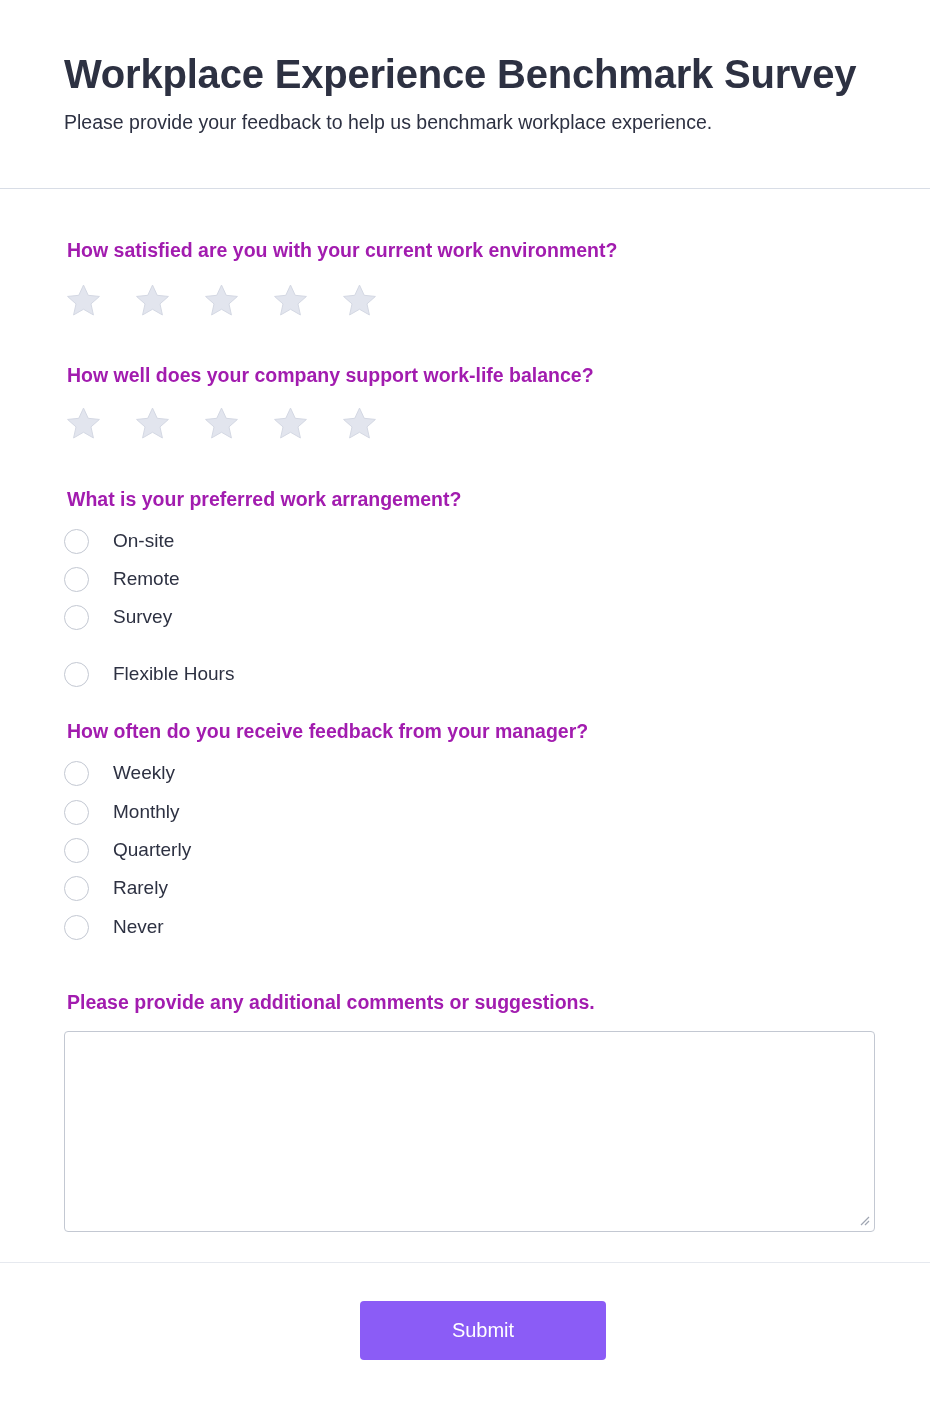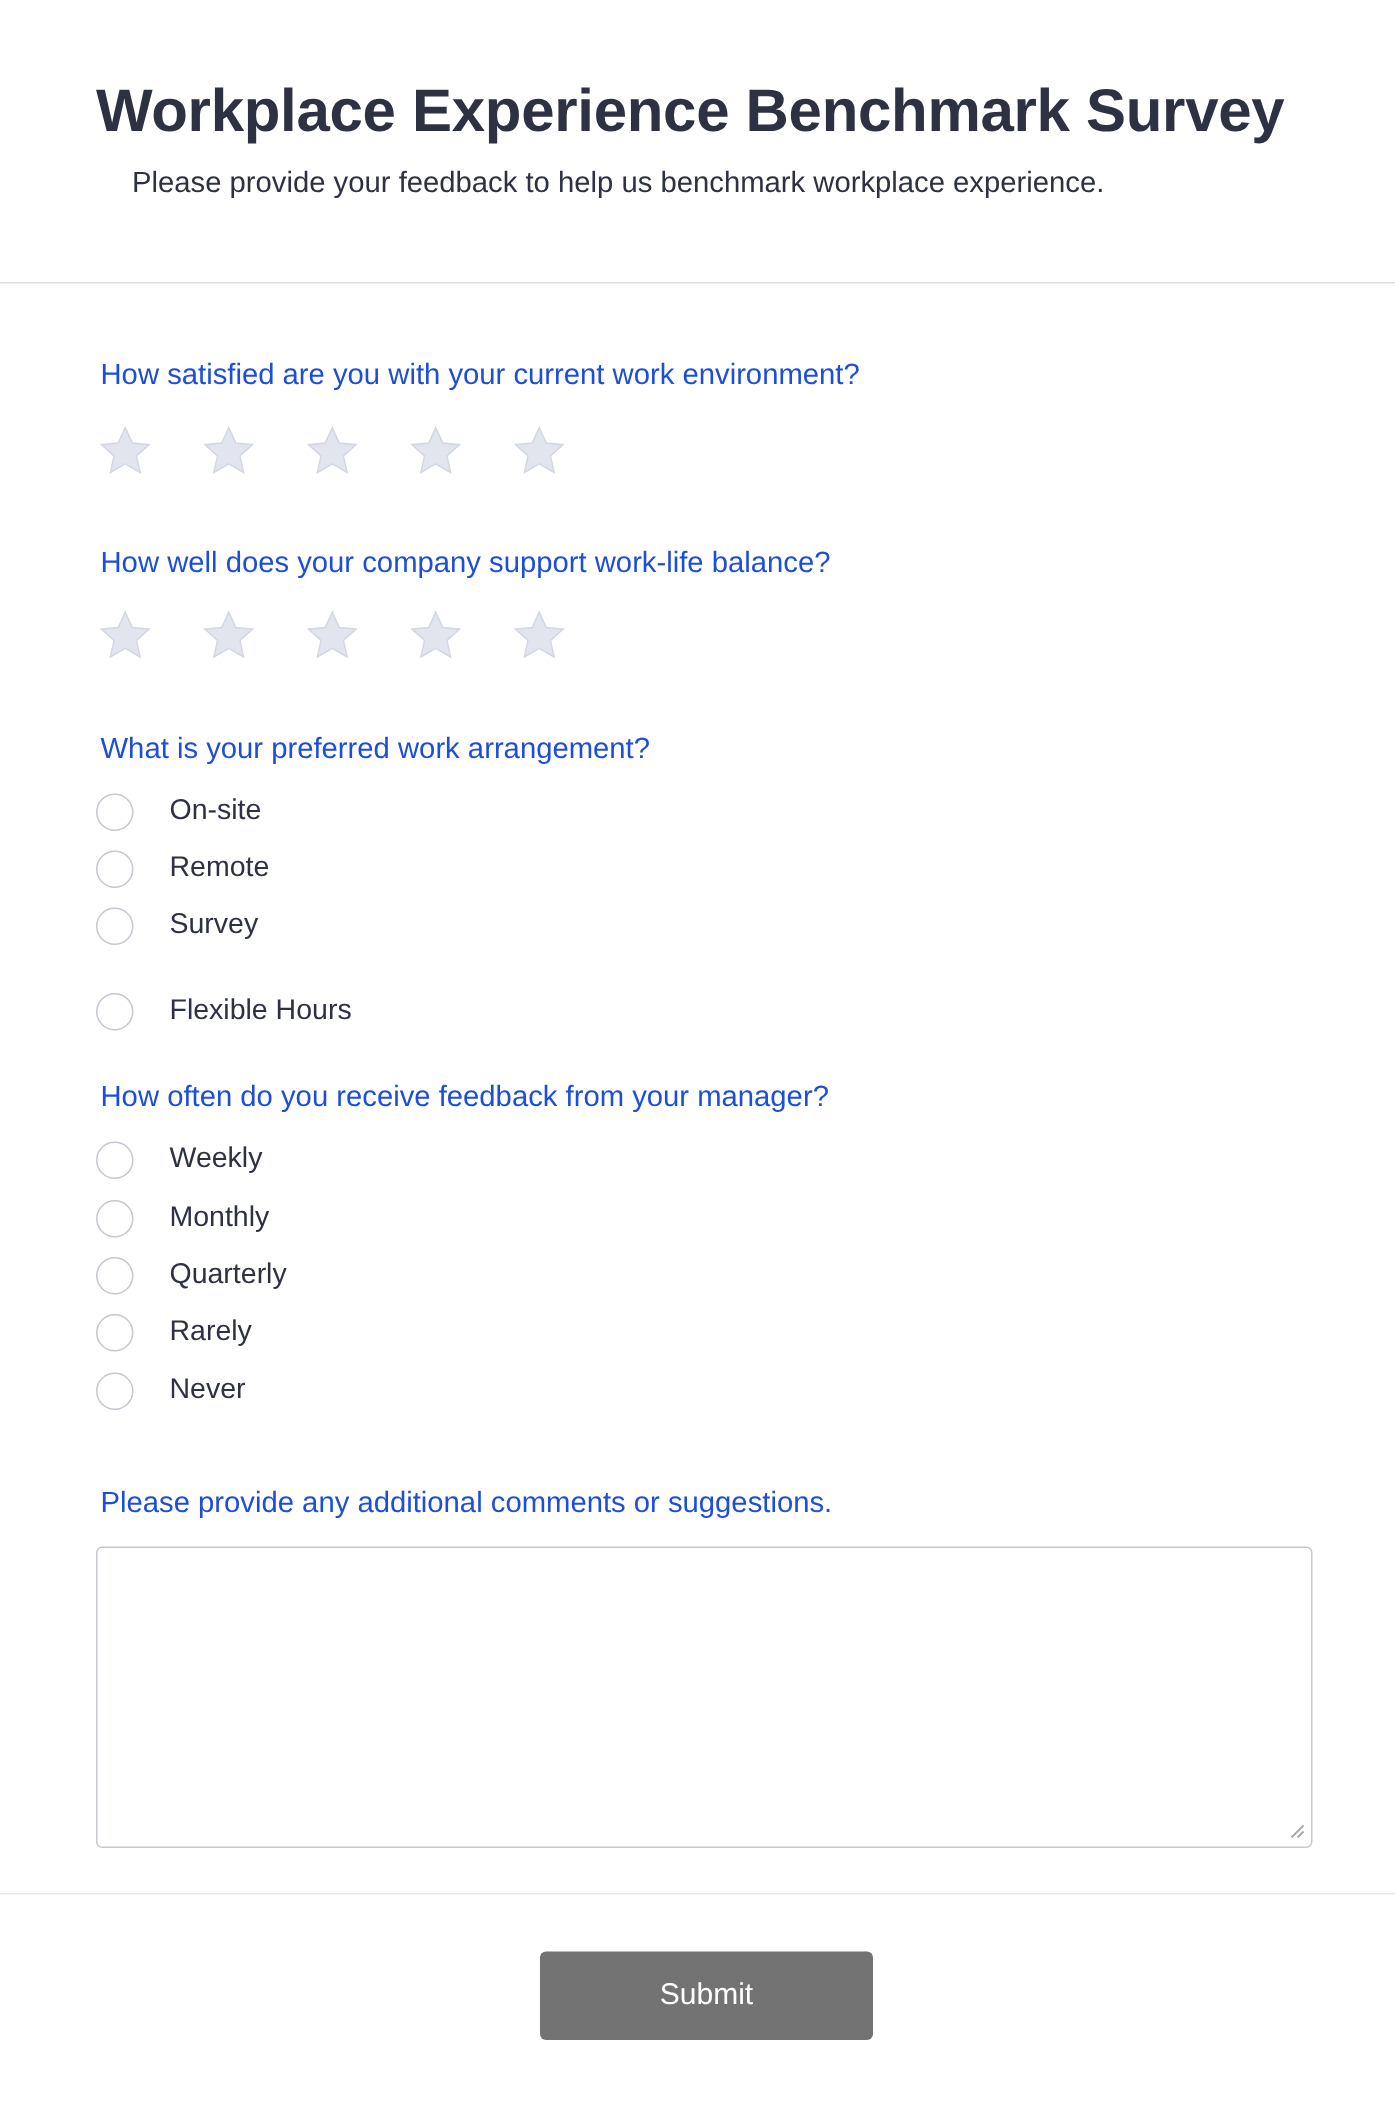--- a/index.html
+++ b/index.html
@@ -1,31 +1,31 @@
 <!DOCTYPE html>
 <html><head>
 <meta charset="utf-8">
 <style>
   * { box-sizing: border-box; margin: 0; padding: 0; }
   html, body { width: 930px; height: 1410px; background: #ffffff; overflow: hidden; }
   body { font-family: "Liberation Sans", "DejaVu Sans", sans-serif; color: #2d3748; position: relative; }
   .header { position: absolute; left: 0; top: 0; width: 930px; height: 189px; border-bottom: 1px solid #d8dde6; text-decoration: underline; }
   .title { position: absolute; left: 64px; top: 52px; font-size: 40px; font-weight: 700; color: #2d3142; letter-spacing: -0.2px; white-space: nowrap; }
-  .subtitle { position: absolute; left: 64px; top: 111px; font-size: 19.5px; color: #2d3142; white-space: nowrap; margin-left: 24px; }
-  .q { position: absolute; left: 67px; font-size: 19.5px; color: #1d4ed8; white-space: nowrap; }
+  .subtitle { position: absolute; left: 64px; top: 111px; font-size: 19.5px; color: #2d3142; white-space: nowrap; }
+  .q { position: absolute; left: 67px; font-size: 19.5px; color: #a21caf; white-space: nowrap; font-weight: bold; }
   .stars { position: absolute; left: 64px; display: flex; gap: 30px; }
   .star { width: 39px; height: 39px; cursor: pointer; }
   .star svg { width: 39px; height: 39px; display: block; }
   .opt { position: absolute; left: 64px; display: flex; align-items: center; height: 26px; cursor: pointer; }
   .radio { width: 25px; height: 25px; border: 1.5px solid #c3c8d2; border-radius: 50%; background: #fff; }
   .opt-label { margin-left: 24px; font-size: 19px; color: #2d3142; white-space: nowrap; }
   .textarea { position: absolute; left: 64px; top: 1031px; width: 811px; height: 201px; border: 1.5px solid #c3c8d2; border-radius: 4px; background: #fff; resize: none; }
   .resize { position: absolute; left: 857px; top: 1213px; width: 14px; height: 14px; }
   .footer-line { position: absolute; left: 0; top: 1262px; width: 930px; height: 1px; background: #e6e9ef; }
-  .submit { position: absolute; left: 360px; top: 1301px; width: 222px; height: 59px; background: #737373; border-radius: 4px; border: none; color: #fff; font-size: 20px; font-family: "Liberation Sans", sans-serif; cursor: pointer; display: flex; align-items: center; justify-content: center; }
+  .submit { position: absolute; left: 360px; top: 1301px; width: 246px; height: 59px; background: #8b5cf6; border-radius: 4px; border: none; color: #fff; font-size: 20px; font-family: "Liberation Sans", sans-serif; cursor: pointer; display: flex; align-items: center; justify-content: center; }
 </style>
 </head>
 <body>
 
 <div class="header">
   <div class="title">Workplace Experience Benchmark Survey</div>
   <div class="subtitle">Please provide your feedback to help us benchmark workplace experience.</div>
 </div>
 
 <div class="q" style="top:239px">How satisfied are you with your current work environment?</div>

